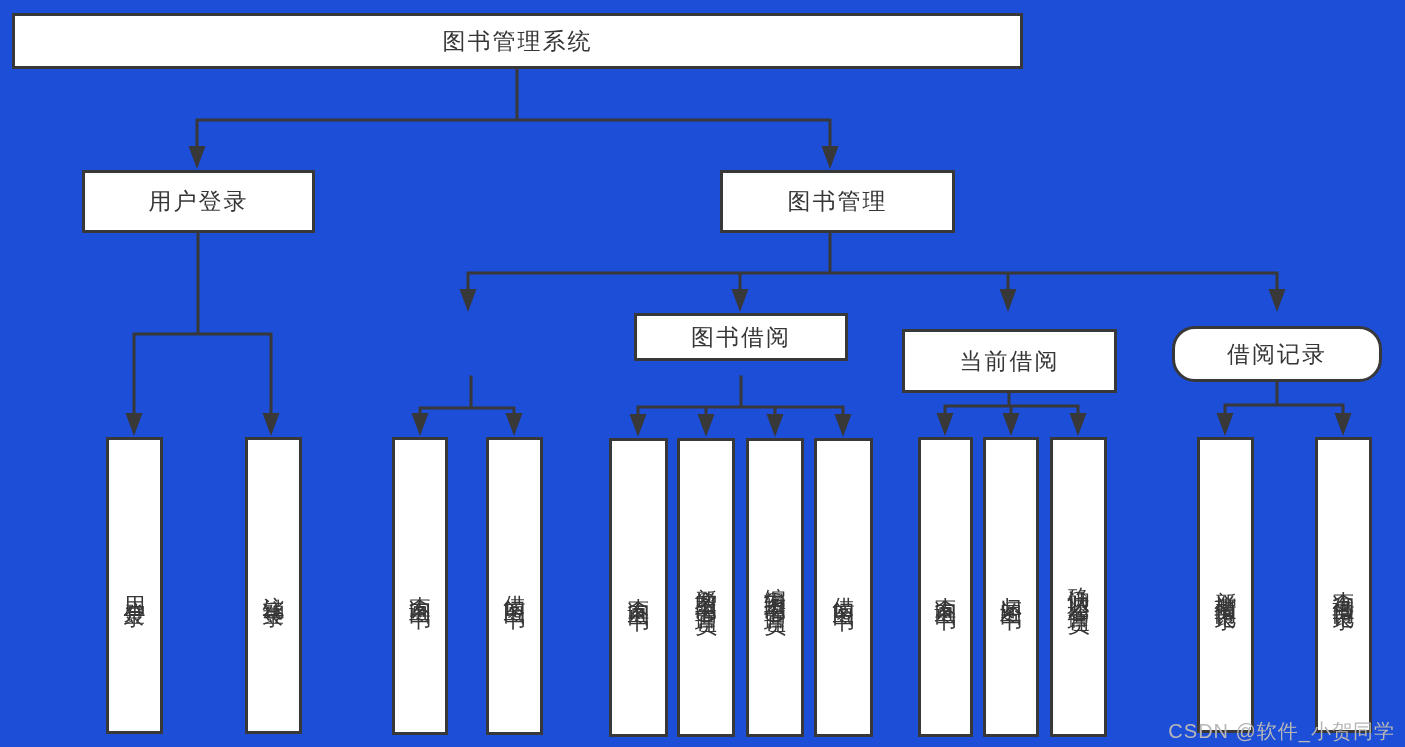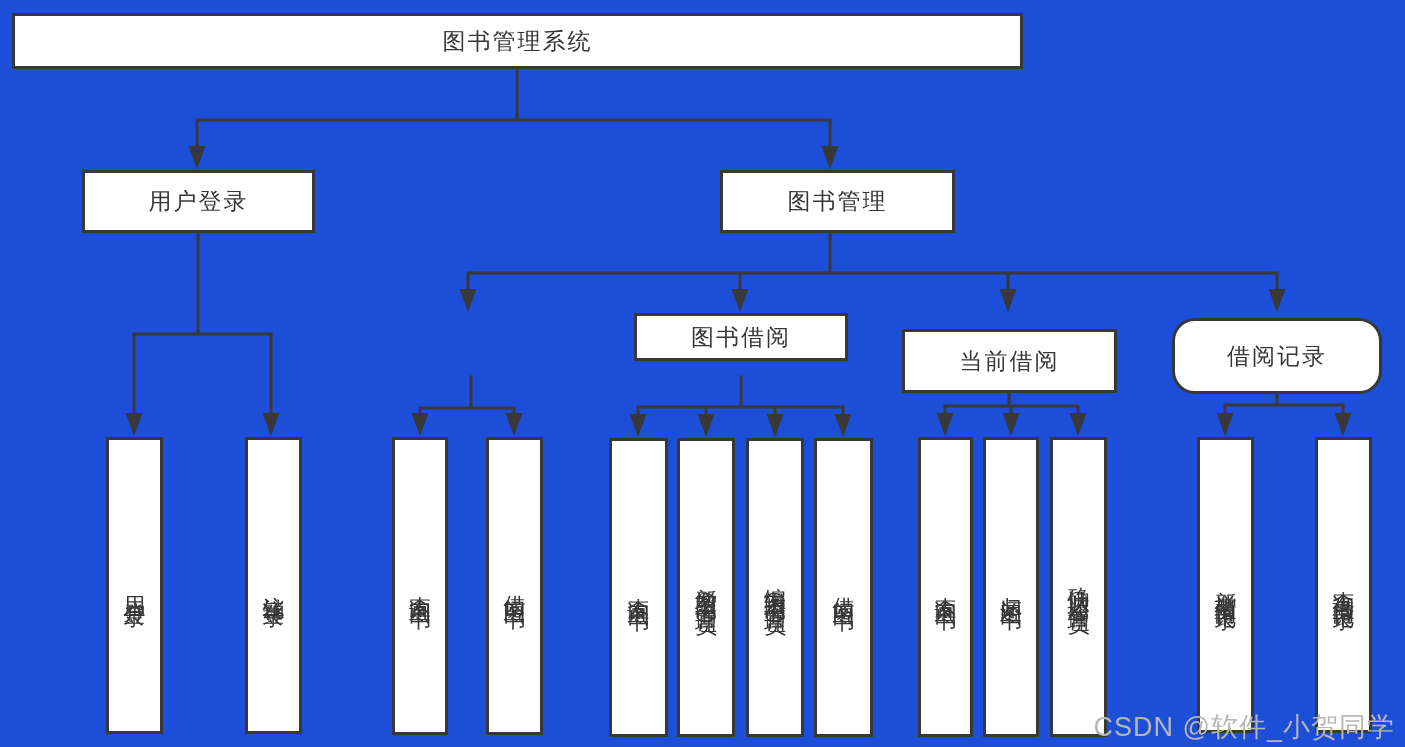--- a/index.html
+++ b/index.html
@@ -39,21 +39,21 @@
     color: #363636;
     font-size: 22px;
     letter-spacing: 4px;
     line-height: 1;
     white-space: nowrap;
   }
   #watermark {
     position: absolute;
     right: 10px;
     bottom: 2px;
-    font-size: 27px;
+    font-size: 20px;
     color: #b7b7b7;
     letter-spacing: 1px;
     z-index: 3;
     white-space: nowrap;
     margin-left: 12px;
   }
 </style>
 </head>
 <body>
 
@@ -102,21 +102,21 @@
   <div class="node" style="left:712px; top:170px; width:235px; height:63px;margin-left:8px;">
     <span class="hlabel">图书管理</span>
   </div>
 
   <div class="node" style="left:634px; top:313px; width:214px; height:48px;">
     <span class="hlabel">图书借阅</span>
   </div>
   <div class="node" style="left:902px; top:313px; width:215px; height:64px;margin-top:16px;">
     <span class="hlabel">当前借阅</span>
   </div>
-  <div class="node" style="left:1172px; top:318px; width:210px; height:76px;border-radius:23px;">
+  <div class="node" style="left:1172px; top:326px; width:210px; height:56px;border-radius:23px;">
     <span class="hlabel">借阅记录</span>
   </div>
 
   <div class="node" style="left:106px; top:437px; width:57px; height:297px;">
     <span class="vlabel">用户登录</span>
   </div>
   <div class="node" style="left:245px; top:437px; width:57px; height:297px;">
     <span class="vlabel">注销登录</span>
   </div>
 

